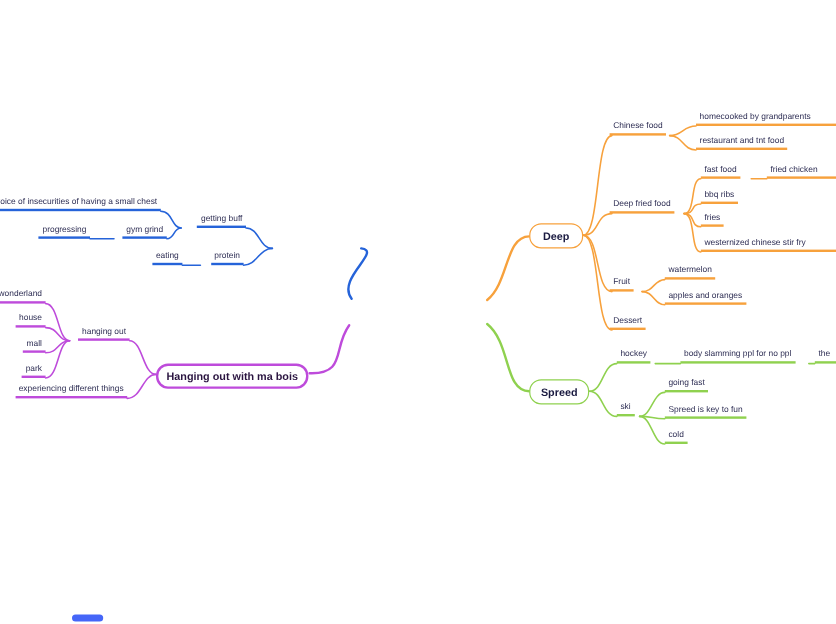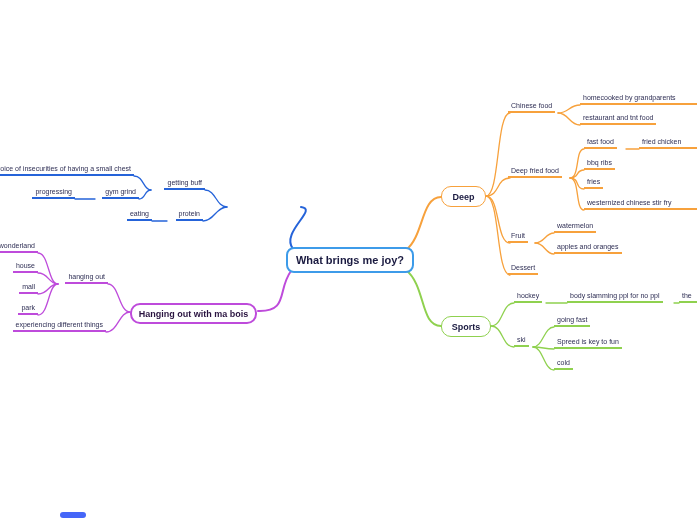--- a/index.html
+++ b/index.html
@@ -96,23 +96,22 @@
     <path class="s-work w13" d="M 167,221 L 152,221"></path>
 
     <path class="s-hang w13" d="M 130,312 C 119,312 119,284 108,284"></path>
     <path class="s-hang w13" d="M 130,312 C 119,312 118,332 106,332"></path>
     <path class="s-hang w13" d="M 58,284 C 48,284 49,253 38,253"></path>
     <path class="s-hang w13" d="M 58,284 C 48,284 49,273 38,273"></path>
     <path class="s-hang w13" d="M 58,284 C 48,284 49,294 38,294"></path>
     <path class="s-hang w13" d="M 58,284 C 48,284 49,315 38,315"></path>
   </svg>
 
-  <div class="node node-center">What brings me joy?</div>
   <div class="node node-food">Deep</div>
-  <div class="node node-sports">Sports</div>
+  <div class="node node-sports">Spreed</div>
   <div class="node node-hanging">Hanging out with ma bois</div>
 
   <div class="leaf u-food" style="left:508px; top:101px;">Chinese food</div>
   <div class="leaf u-food" style="left:580px; top:93px; width:117px;">homecooked by grandparents</div>
   <div class="leaf u-food" style="left:580px; top:113px;">restaurant and tnt food</div>
   <div class="leaf u-food" style="left:508px; top:166px;">Deep fried food</div>
   <div class="leaf u-food" style="left:584px; top:137px;">fast food</div>
   <div class="leaf u-food" style="left:639px; top:137px; width:58px;">fried chicken</div>
   <div class="leaf u-food" style="left:584px; top:158px;">bbq ribs</div>
   <div class="leaf u-food" style="left:584px; top:177px;">fries</div>

